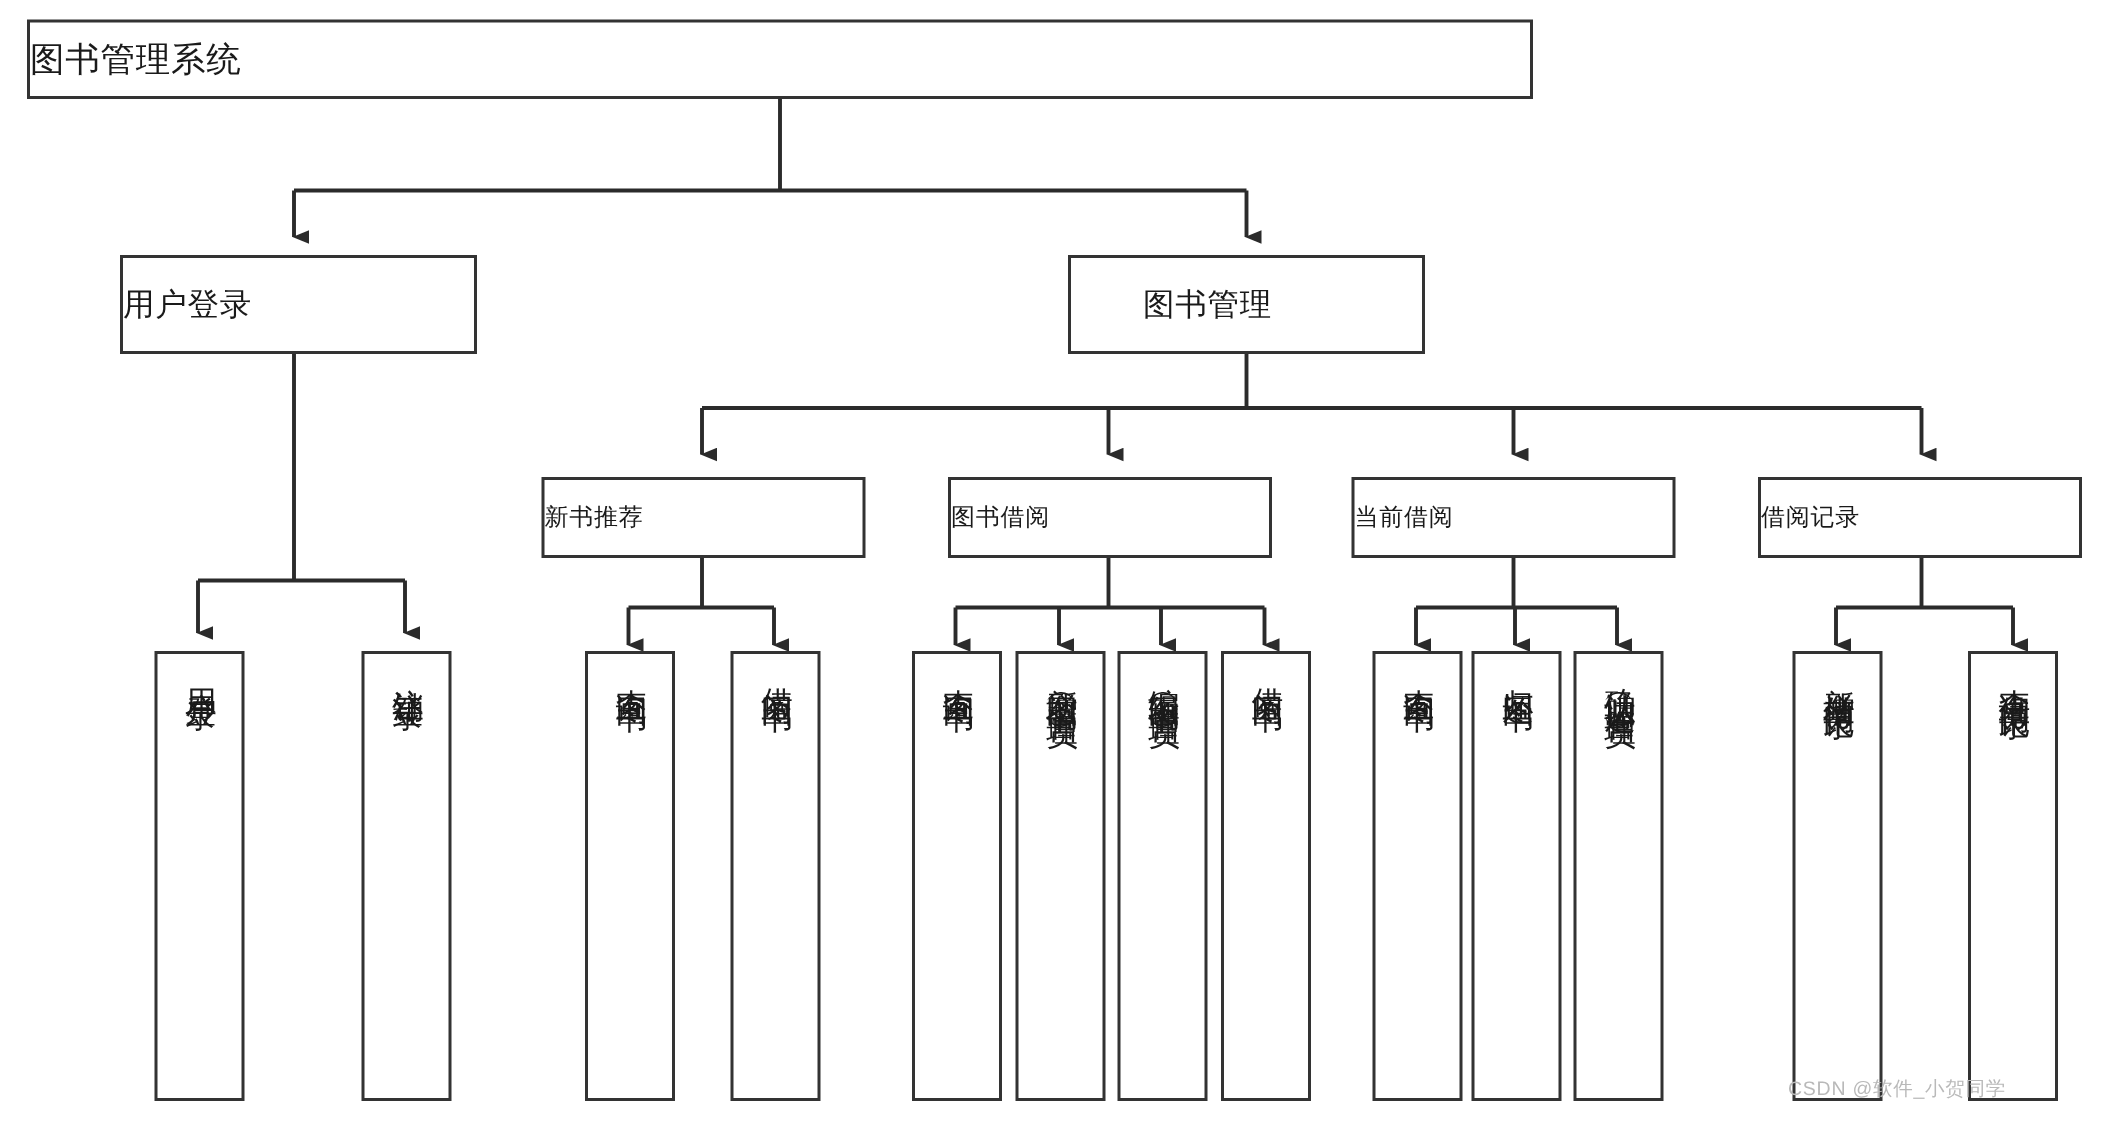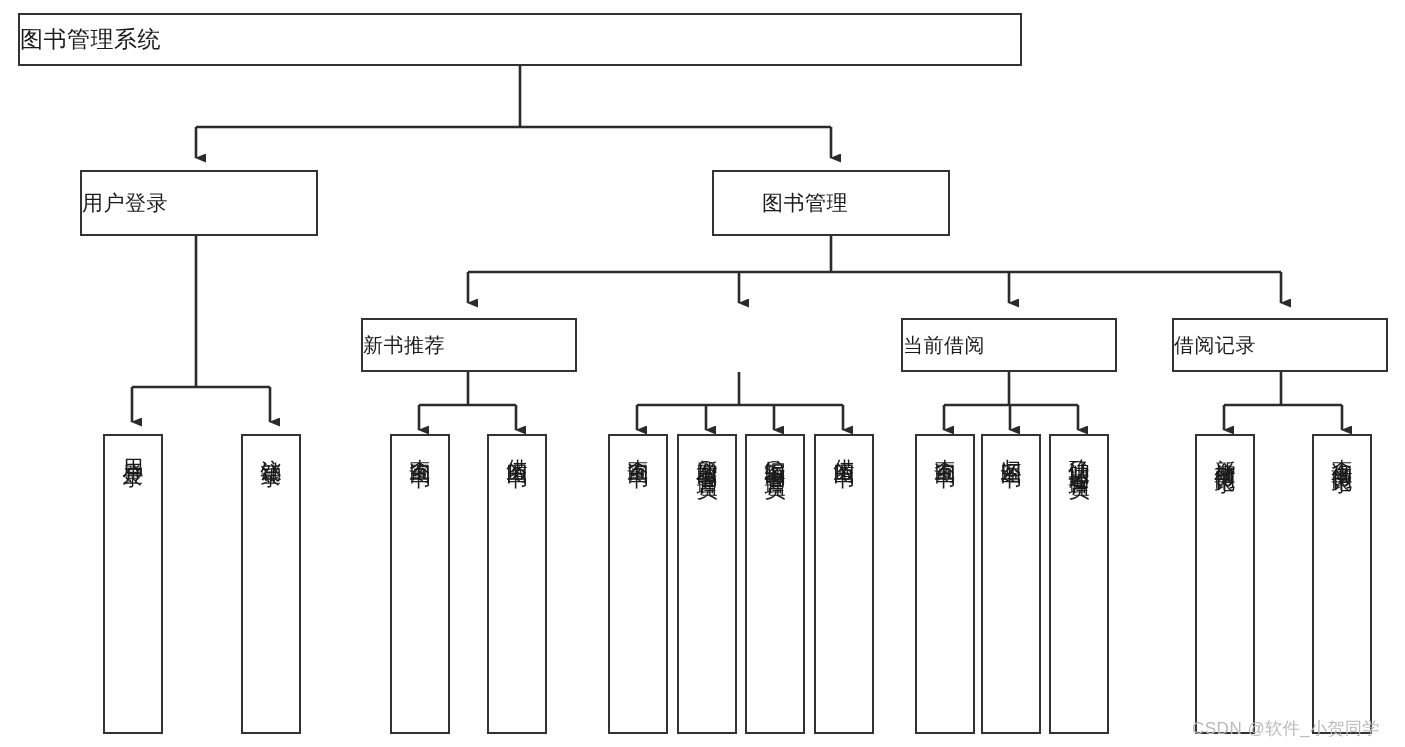--- a/index.html
+++ b/index.html
@@ -37,37 +37,37 @@
     text-align: center;
     letter-spacing: 0.5px;
   }
   .node.root {
     font-size: 23px;
   }
   .node.level2 {
     font-size: 21px;
   }
   .node.level3 {
-    font-size: 20px;
+    font-size: 16px;
   }
   .node.leaf {
     writing-mode: vertical-rl;
     text-orientation: upright;
     font-size: 21px;
     line-height: 1.05;
     letter-spacing: 3px;
     padding-top: 6px;
     padding-bottom: 6px;
   }
   .node.leaf.top-aligned {
     justify-content: flex-start;
   }
   .watermark {
     position: absolute;
-    font-size: 17px;
+    font-size: 13px;
     color: #b9b9b9;
     white-space: nowrap;
     letter-spacing: 0.5px;
   }
 </style>
 </head>
 <body>
 
 <div id="canvas">
 
@@ -128,20 +128,23 @@
   <div class="node level2" style="left:80px; top:170px; width:238px; height:66px;">
     <span>用户登录</span>
   </div>
   <div class="node level2" style="left:712px; top:170px; width:238px; height:66px;padding-left:48px;">
     <span>图书管理</span>
   </div>
 
   <div class="node level3" style="left:361px; top:318px; width:216px; height:54px;">
     <span>新书推荐</span>
   </div>
+  <div class="node level3" style="left:632px; top:318px; width:216px; height:54px;">
+    <span>图书借阅</span>
+  </div>
   <div class="node level3" style="left:1172px; top:318px; width:216px; height:54px;">
     <span>借阅记录</span>
   </div>
   <div class="node level3" style="left:901px; top:318px; width:216px; height:54px;">
     <span>当前借阅</span>
   </div>
 
   <div class="node leaf" style="left:103px; top:434px; width:60px; height:300px;">
     <span>用户登录</span>
   </div>

